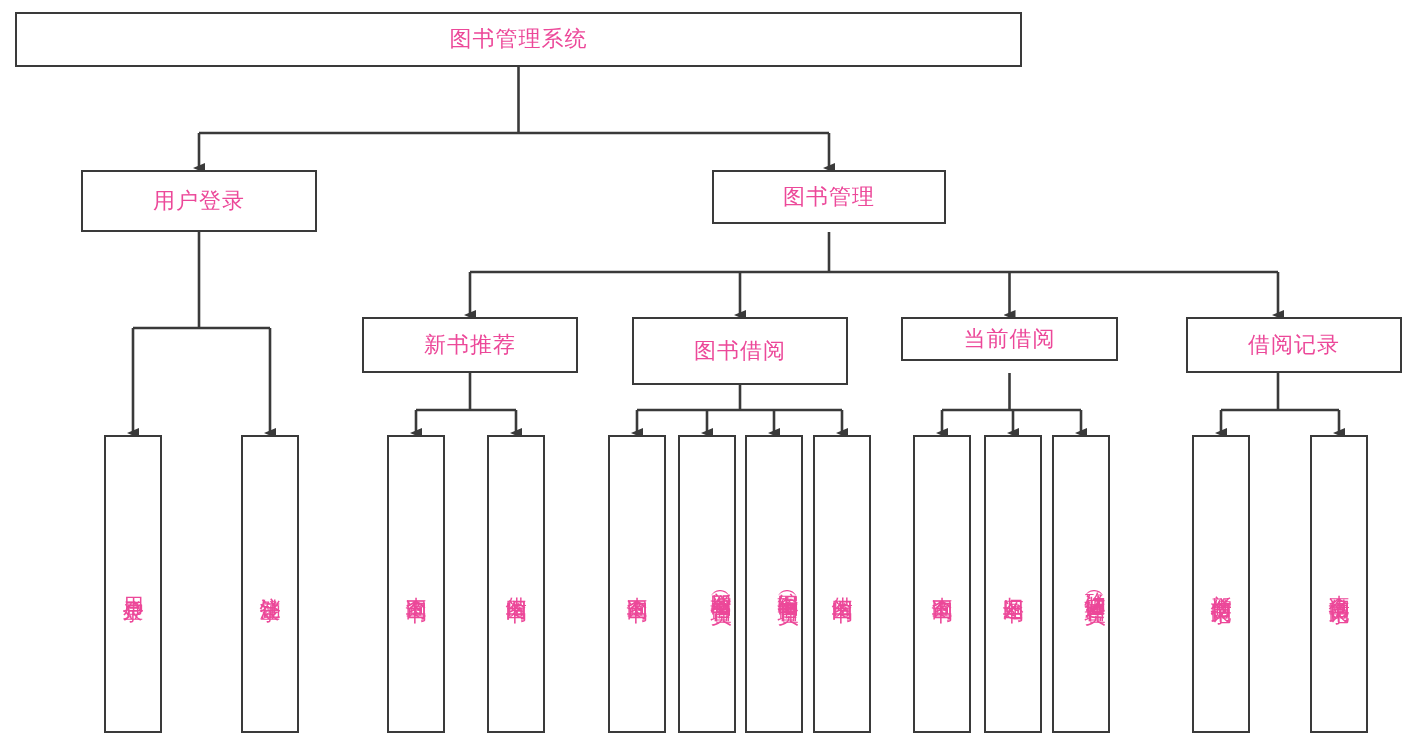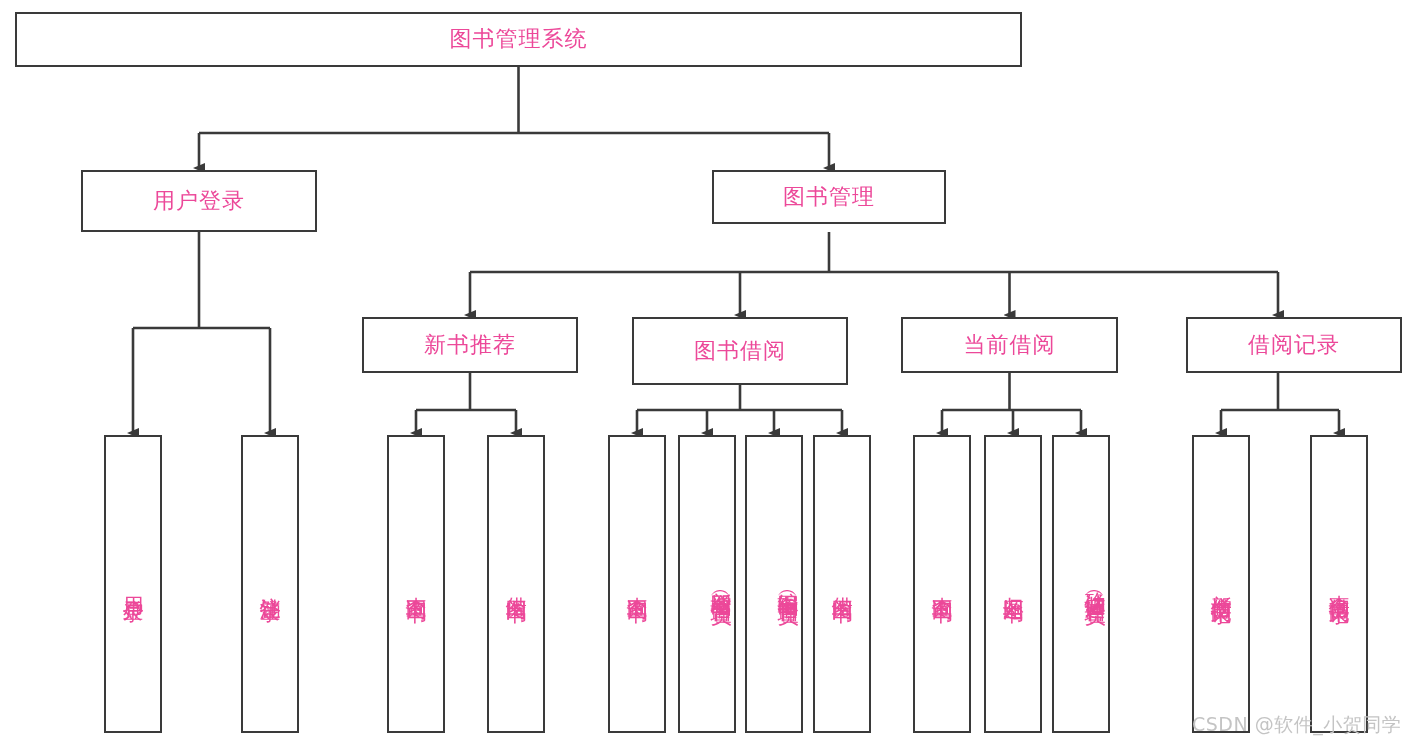--- a/index.html
+++ b/index.html
@@ -118,22 +118,21 @@
       <div class="node vert midstart" style="left: 241px; top: 435px; width: 58px; height: 298px;">注销登录</div>
       <div class="node horiz" style="left: 712px; top: 170px; width: 234px; height: 54px;">图书管理</div>
       <div class="node horiz" style="left: 362px; top: 317px; width: 216px; height: 56px;">新书推荐</div>
       <div class="node vert midstart" style="left: 387px; top: 435px; width: 58px; height: 298px;">查询图书</div>
       <div class="node vert midstart" style="left: 487px; top: 435px; width: 58px; height: 298px;">借阅图书</div>
       <div class="node horiz" style="left: 632px; top: 317px; width: 216px; height: 68px;">图书借阅</div>
       <div class="node vert midstart" style="left: 608px; top: 435px; width: 58px; height: 298px;">查询图书</div>
       <div class="node vert topstart" style="left: 678px; top: 435px; width: 58px; height: 298px;">新增图书（管理员）</div>
       <div class="node vert topstart" style="left: 745px; top: 435px; width: 58px; height: 298px;">编辑图书（管理员）</div>
       <div class="node vert midstart" style="left: 813px; top: 435px; width: 58px; height: 298px;">借阅图书</div>
-      <div class="node horiz" style="left: 901px; top: 317px; width: 217px; height: 56px;">当前借阅</div>
+      <div class="node horiz" style="left: 901px; top: 317px; width: 217px; height: 44px;">当前借阅</div>
       <div class="node vert midstart" style="left: 913px; top: 435px; width: 58px; height: 298px;">查询图书</div>
       <div class="node vert midstart" style="left: 984px; top: 435px; width: 58px; height: 298px;">归还图书</div>
       <div class="node vert topstart" style="left: 1052px; top: 435px; width: 58px; height: 298px;">确认归还（管理员）</div>
       <div class="node horiz" style="left: 1186px; top: 317px; width: 216px; height: 56px;">借阅记录</div>
       <div class="node vert midstart" style="left: 1192px; top: 435px; width: 58px; height: 298px;">新增借阅记录</div>
       <div class="node vert midstart" style="left: 1310px; top: 435px; width: 58px; height: 298px;">查询借阅记录</div>
     </div>
-  <div class="watermark" style="left: 1192px; top: 712px;">CSDN @软件_小贺同学</div>
 </div>
 
 </body></html>

